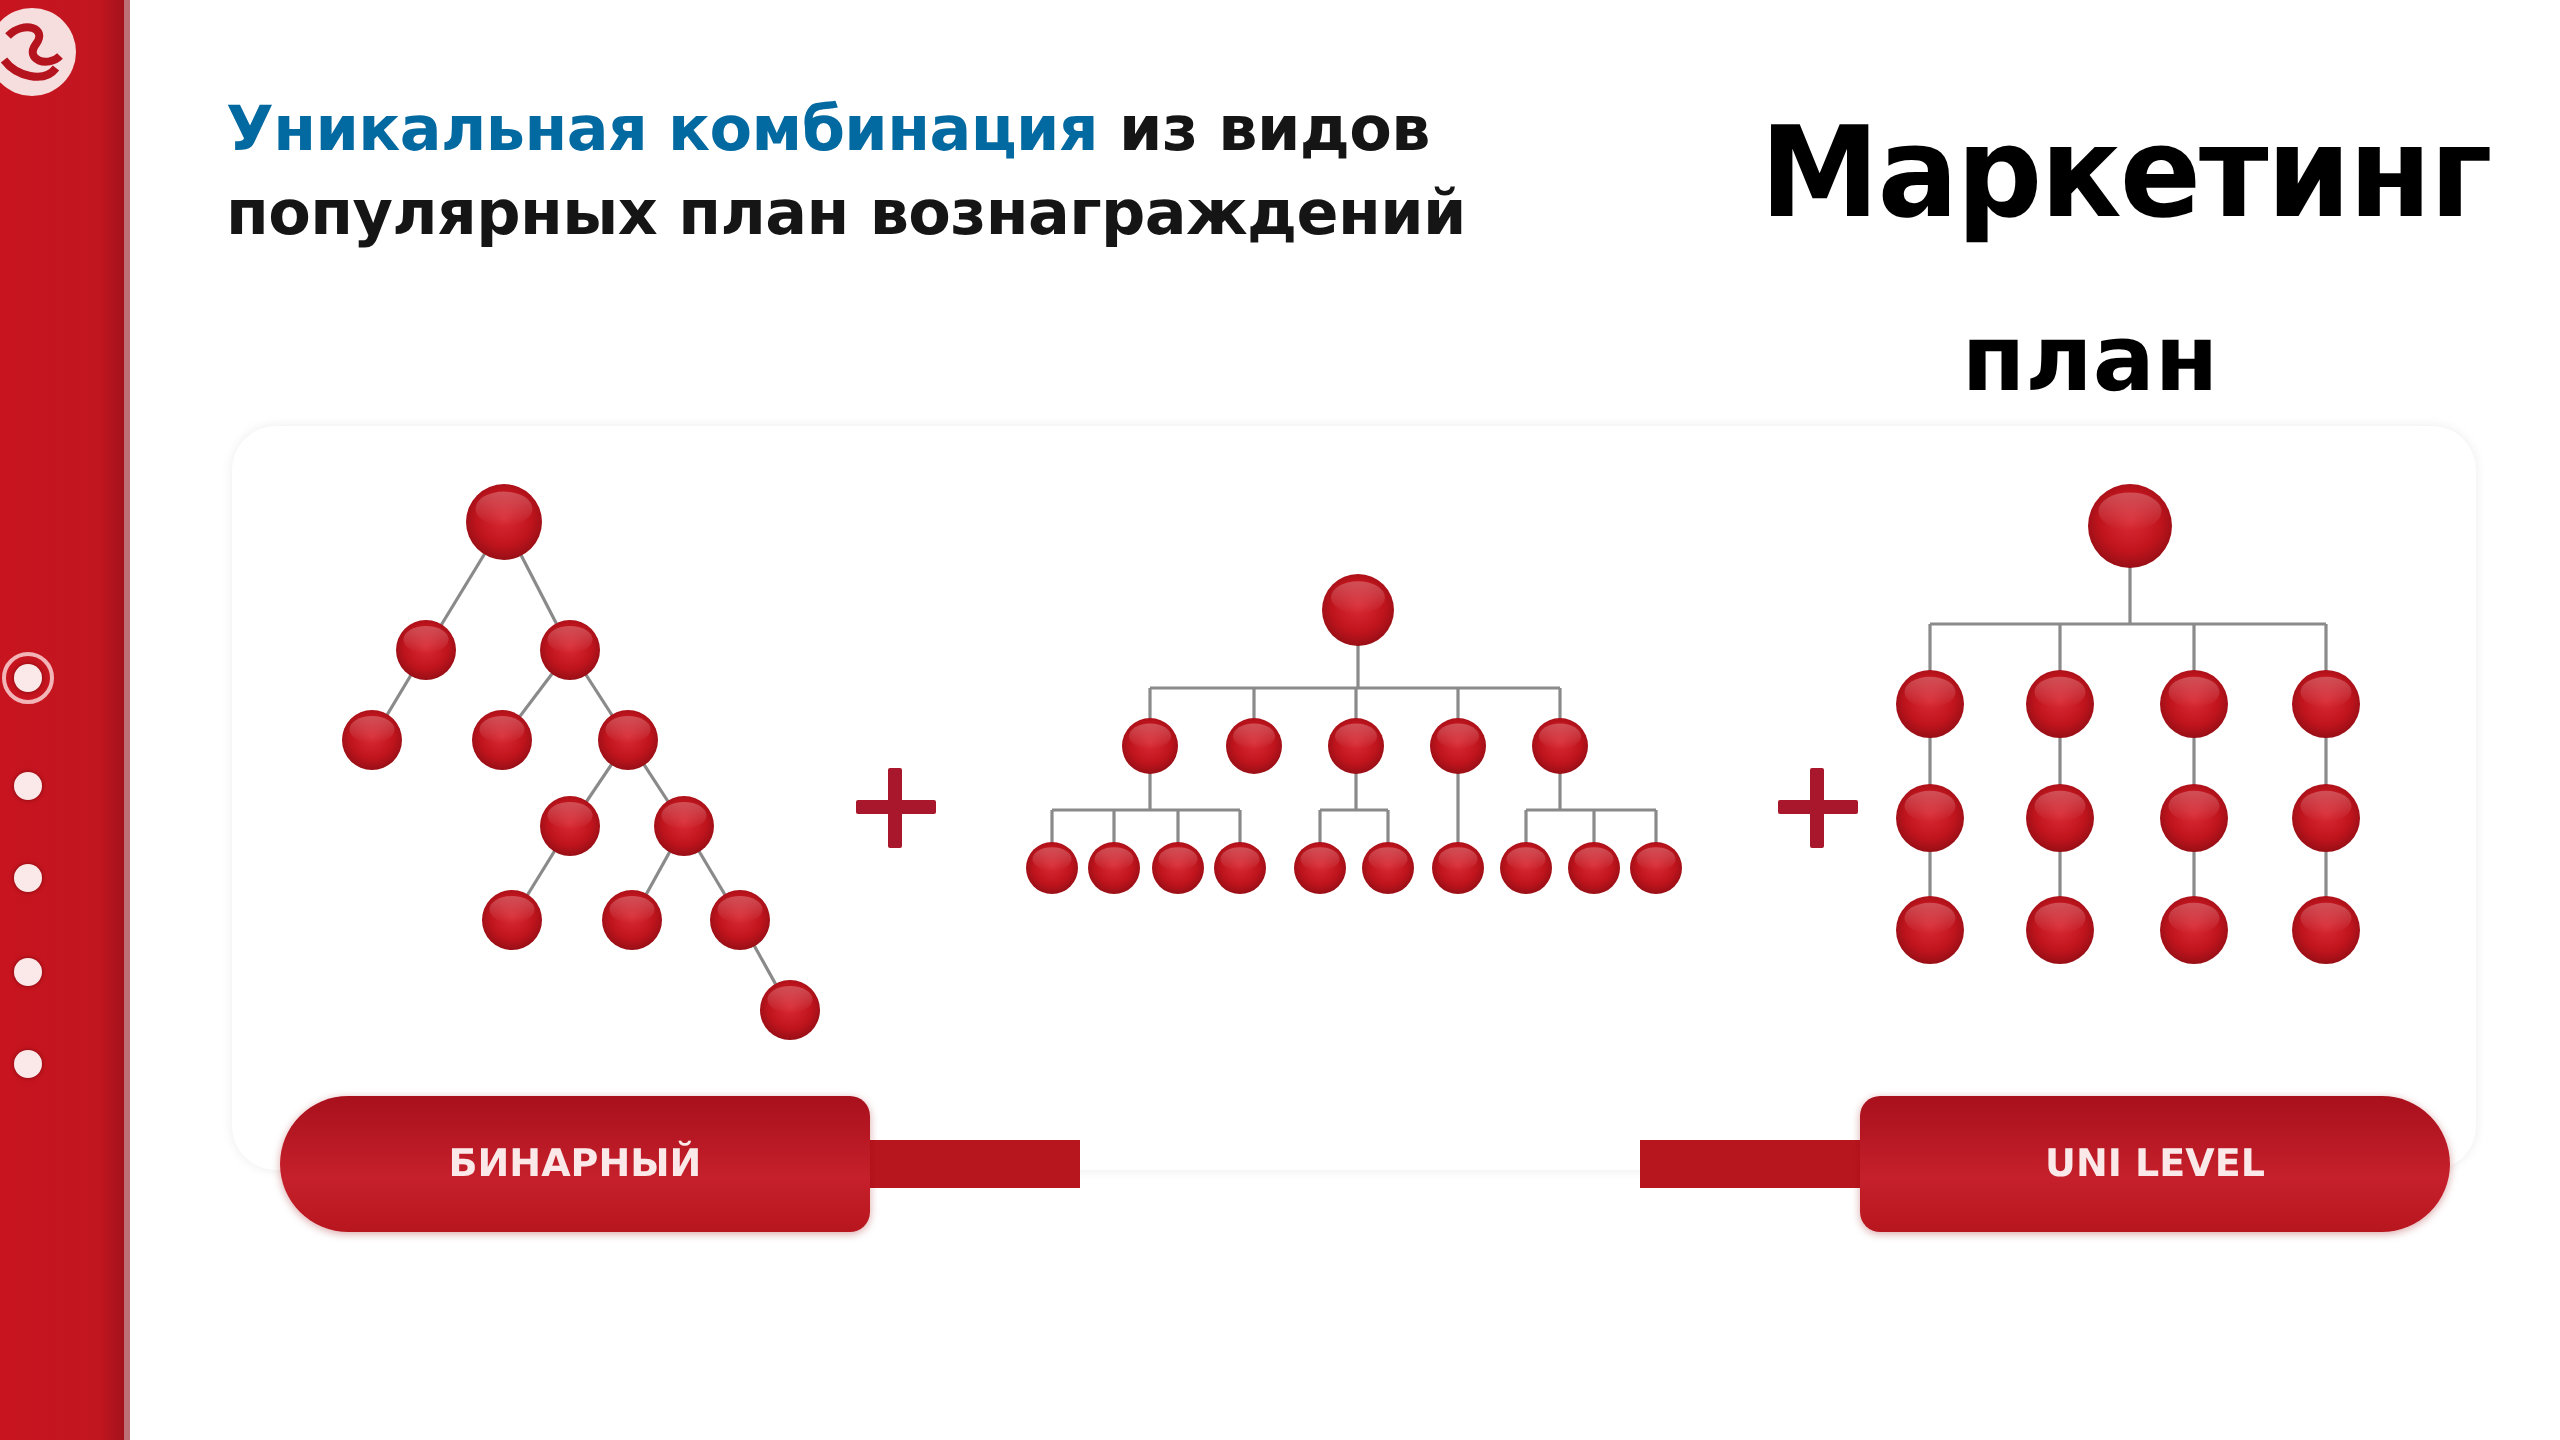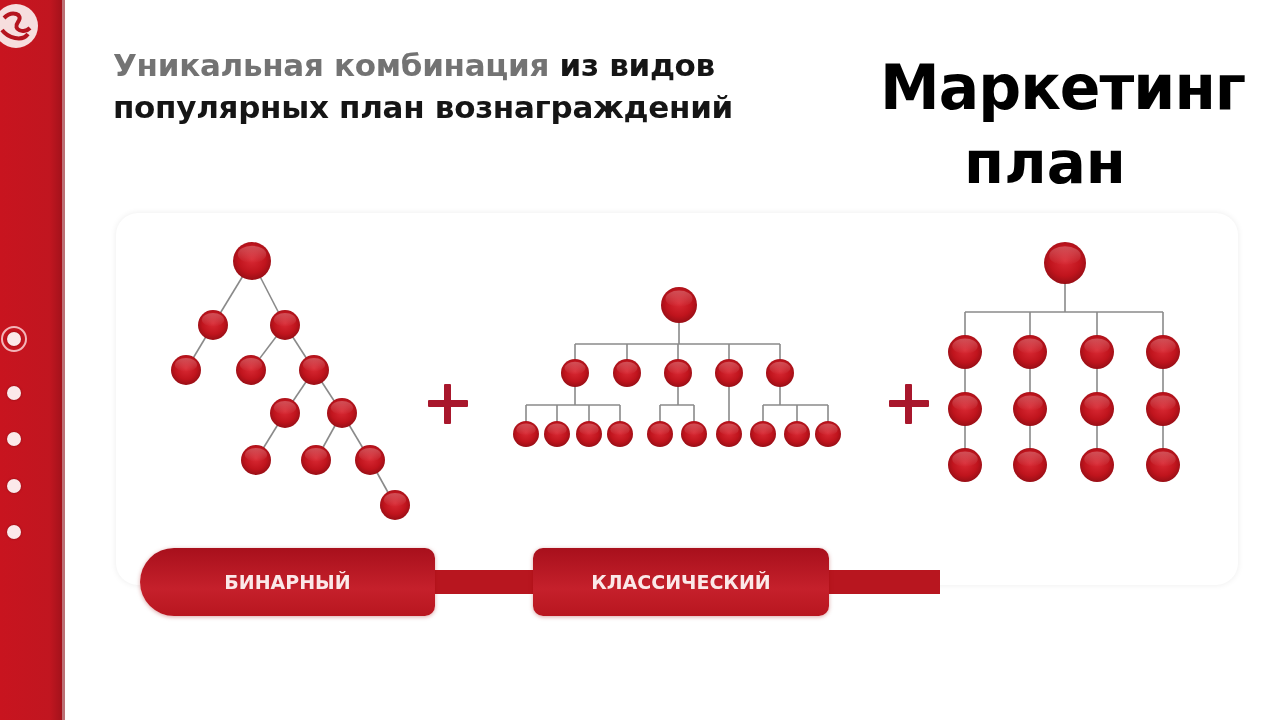--- a/index.html
+++ b/index.html
@@ -30,33 +30,33 @@
   }
   .dot.active {
     outline: 2px solid #f3b4b8; outline-offset: 4px;
   }
   .title {
     position: absolute; left: 113px; top: 44px;
     font-family: "DejaVu Sans", sans-serif; font-weight: bold;
     font-size: 31px; line-height: 42px; letter-spacing: -0.3px;
     color: #151515; white-space: nowrap;
   }
-  .title .accent { color: #737373; }
+  .title .accent { color: #0369a1; }
   .overlay {
     position: absolute; left: 880px; top: 52px; width: 330px;
     text-align: center; color: #000;
     font-family: "DejaVu Sans", sans-serif; font-weight: bold;
   }
   .overlay .l1 {
     font-size: 60px; line-height: 70px; letter-spacing: -1px;
     transform: scaleY(1.05);
     display: block;
   }
   .overlay .l2 {
-    font-size: 58px; line-height: 70px; display: block; margin-top: 6px;
+    font-size: 46px; line-height: 70px; display: block; margin-top: 22px;
   }
   .panel {
     position: absolute; left: 116px; top: 213px; width: 1122px; height: 372px;
     background: #ffffff; border-radius: 22px;
     box-shadow: 0 0 6px rgba(0,0,0,0.08);
   }
   .diagram { position: absolute; left: 0; top: 0; width: 1280px; height: 720px; }
   .plus {
     position: absolute; width: 40px; height: 40px;
   }
@@ -339,16 +339,16 @@
 
 <div class="plus" style="left:428px;top:384px;"></div>
 <div class="plus" style="left:889px;top:384px;"></div>
 
 <div class="pill-bar">
   <div class="connector" style="left:280px;width:120px;"></div>
   <div class="connector" style="left:680px;width:120px;"></div>
   <div class="pill" style="left:0;width:295px;border-radius:34px 10px 10px 34px;">
     <span>БИНАРНЫЙ</span>
   </div>
-  <div class="pill" style="left:393px;width:296px;border-radius:10px;">
-    <span>КЛАССИЧЕСКИЙ</span>
+  <div class="pill" style="left:790px;width:295px;border-radius:10px 34px 34px 10px;">
+    <span>UNI LEVEL</span>
   </div>
 </div>
 
 </body></html>

